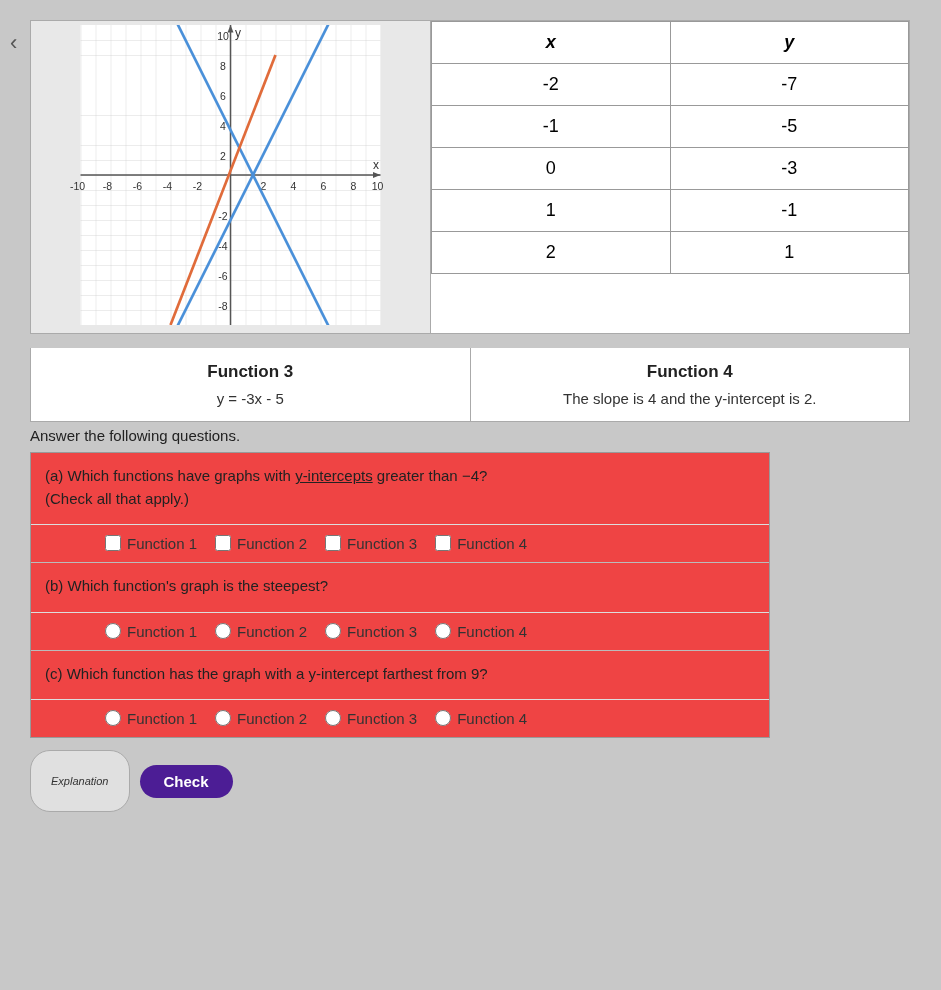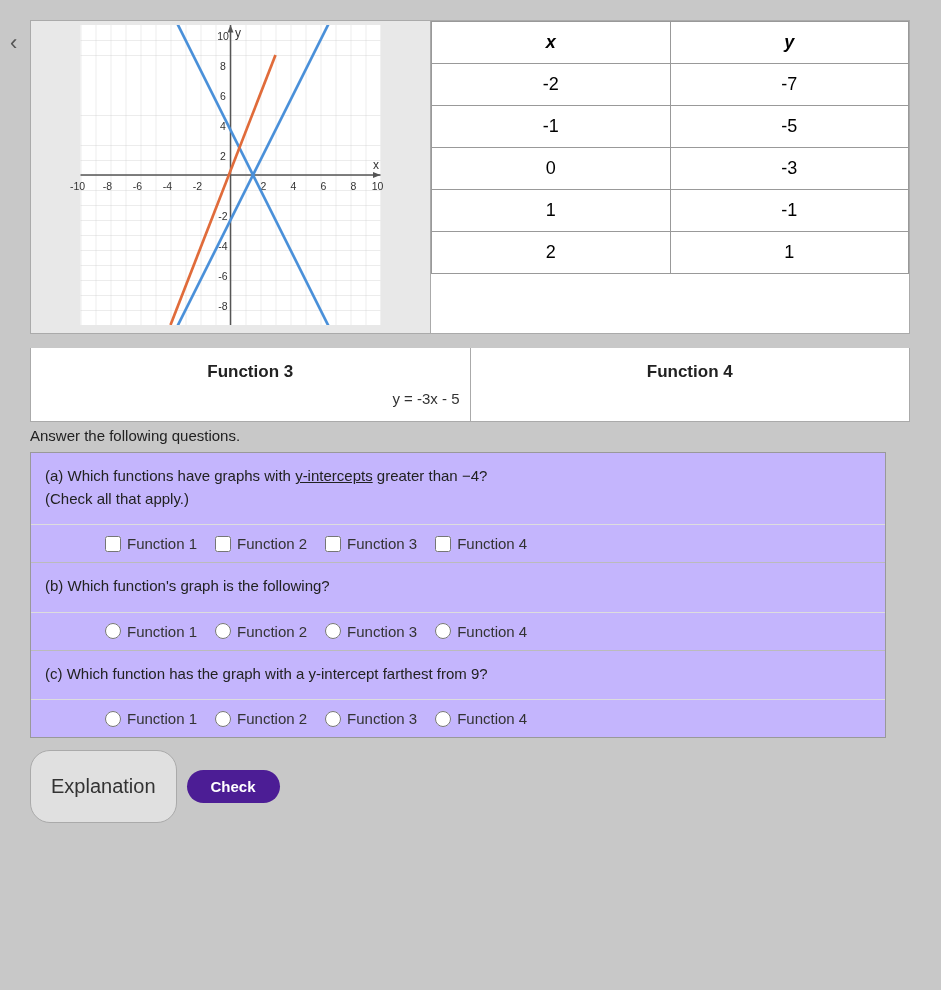--- a/index.html
+++ b/index.html
@@ -79,21 +79,20 @@
     .func-box .func-title {
       font-size: 17px;
       font-weight: bold;
       margin-bottom: 8px;
       color: #222;
     }
 
     .func-box .func-desc {
       font-size: 15px;
       color: #333;
-      text-align: right;
     }
 
     .answer-text {
       font-size: 15px;
       color: #222;
       margin-bottom: 10px;
       line-height: 1.5;
     }
 
     .underline {
@@ -104,67 +103,67 @@
       display: flex;
       align-items: center;
       gap: 18px;
       font-size: 15px;
       color: #333;
       padding-left: 60px;
     }
 
     .option-item {
       display: flex;
-      align-items: center;
       gap: 6px;
     }
 
     .option-item input[type="checkbox"],
     .option-item input[type="radio"] {
       width: 16px;
       height: 16px;
       cursor: pointer;
     }
 
     .question-header {
       padding: 12px 14px 4px 14px;
       border-bottom: 1px solid #ddd;
     }
 
     .question-options {
       padding: 10px 14px;
     }
 
     .all-questions {
-      width: 856px;
+      width: 740px;
       border: 1px solid #999;
-      background: #c4b5fd;
+      background: #ef4444;
       margin-bottom: 12px;
       position: relative;
     }
 
     .q-divider {
       border-bottom: 1px solid #bbb;
     }
 
     .bottom-buttons {
       display: flex;
       gap: 10px;
       width: 880px;
       align-items: center;
     }
 
     .btn-explanation {
       background: #e0e0e0;
       border: 1px solid #aaa;
       border-radius: 20px;
       padding: 24px 20px;
-      font-size: 20px;
+      font-size: 11px;
       cursor: pointer;
       color: #333;
+      font-style: italic;
     }
 
     .btn-check {
       background: #4c1d95;
       border: none;
       border-radius: 20px;
       padding: 8px 24px;
       font-size: 15px;
       cursor: pointer;
       color: white;
@@ -279,20 +278,21 @@
       </div>
     </div>
 
     <div class="function-labels" style="width:100%; border:1px solid #aaa; border-top:none; background:white;">
       <div class="func-box">
         <div class="func-title">Function 3</div>
         <div class="func-desc">y = -3x - 5</div>
       </div>
       <div class="func-box">
         <div class="func-title">Function 4</div>
+        <div class="func-desc">The slope is 4 and the y-intercept is 2.</div>
       </div>
     </div>
 
     <p style="margin: 5px 0 8px 0; font-size: 15px; color: #222;">Answer the following questions.</p>
 
     <div class="all-questions">
 
       <div class="q-divider">
         <div class="question-header">
           <p class="answer-text">
@@ -317,21 +317,21 @@
             <div class="option-item">
               <input type="checkbox" style="">
               <label>Function 4</label>
             </div>
           </div>
         </div>
       </div>
 
       <div class="q-divider">
         <div class="question-header">
-          <p class="answer-text">(b) Which function's graph is the following?</p>
+          <p class="answer-text">(b) Which function's graph is the steepest?</p>
         </div>
         <div class="question-options">
           <div class="options-row">
             <div class="option-item">
               <input type="radio" name="qb" style="">
               <label>Function 1</label>
             </div>
             <div class="option-item">
               <input type="radio" name="qb" style="">
               <label>Function 2</label>

